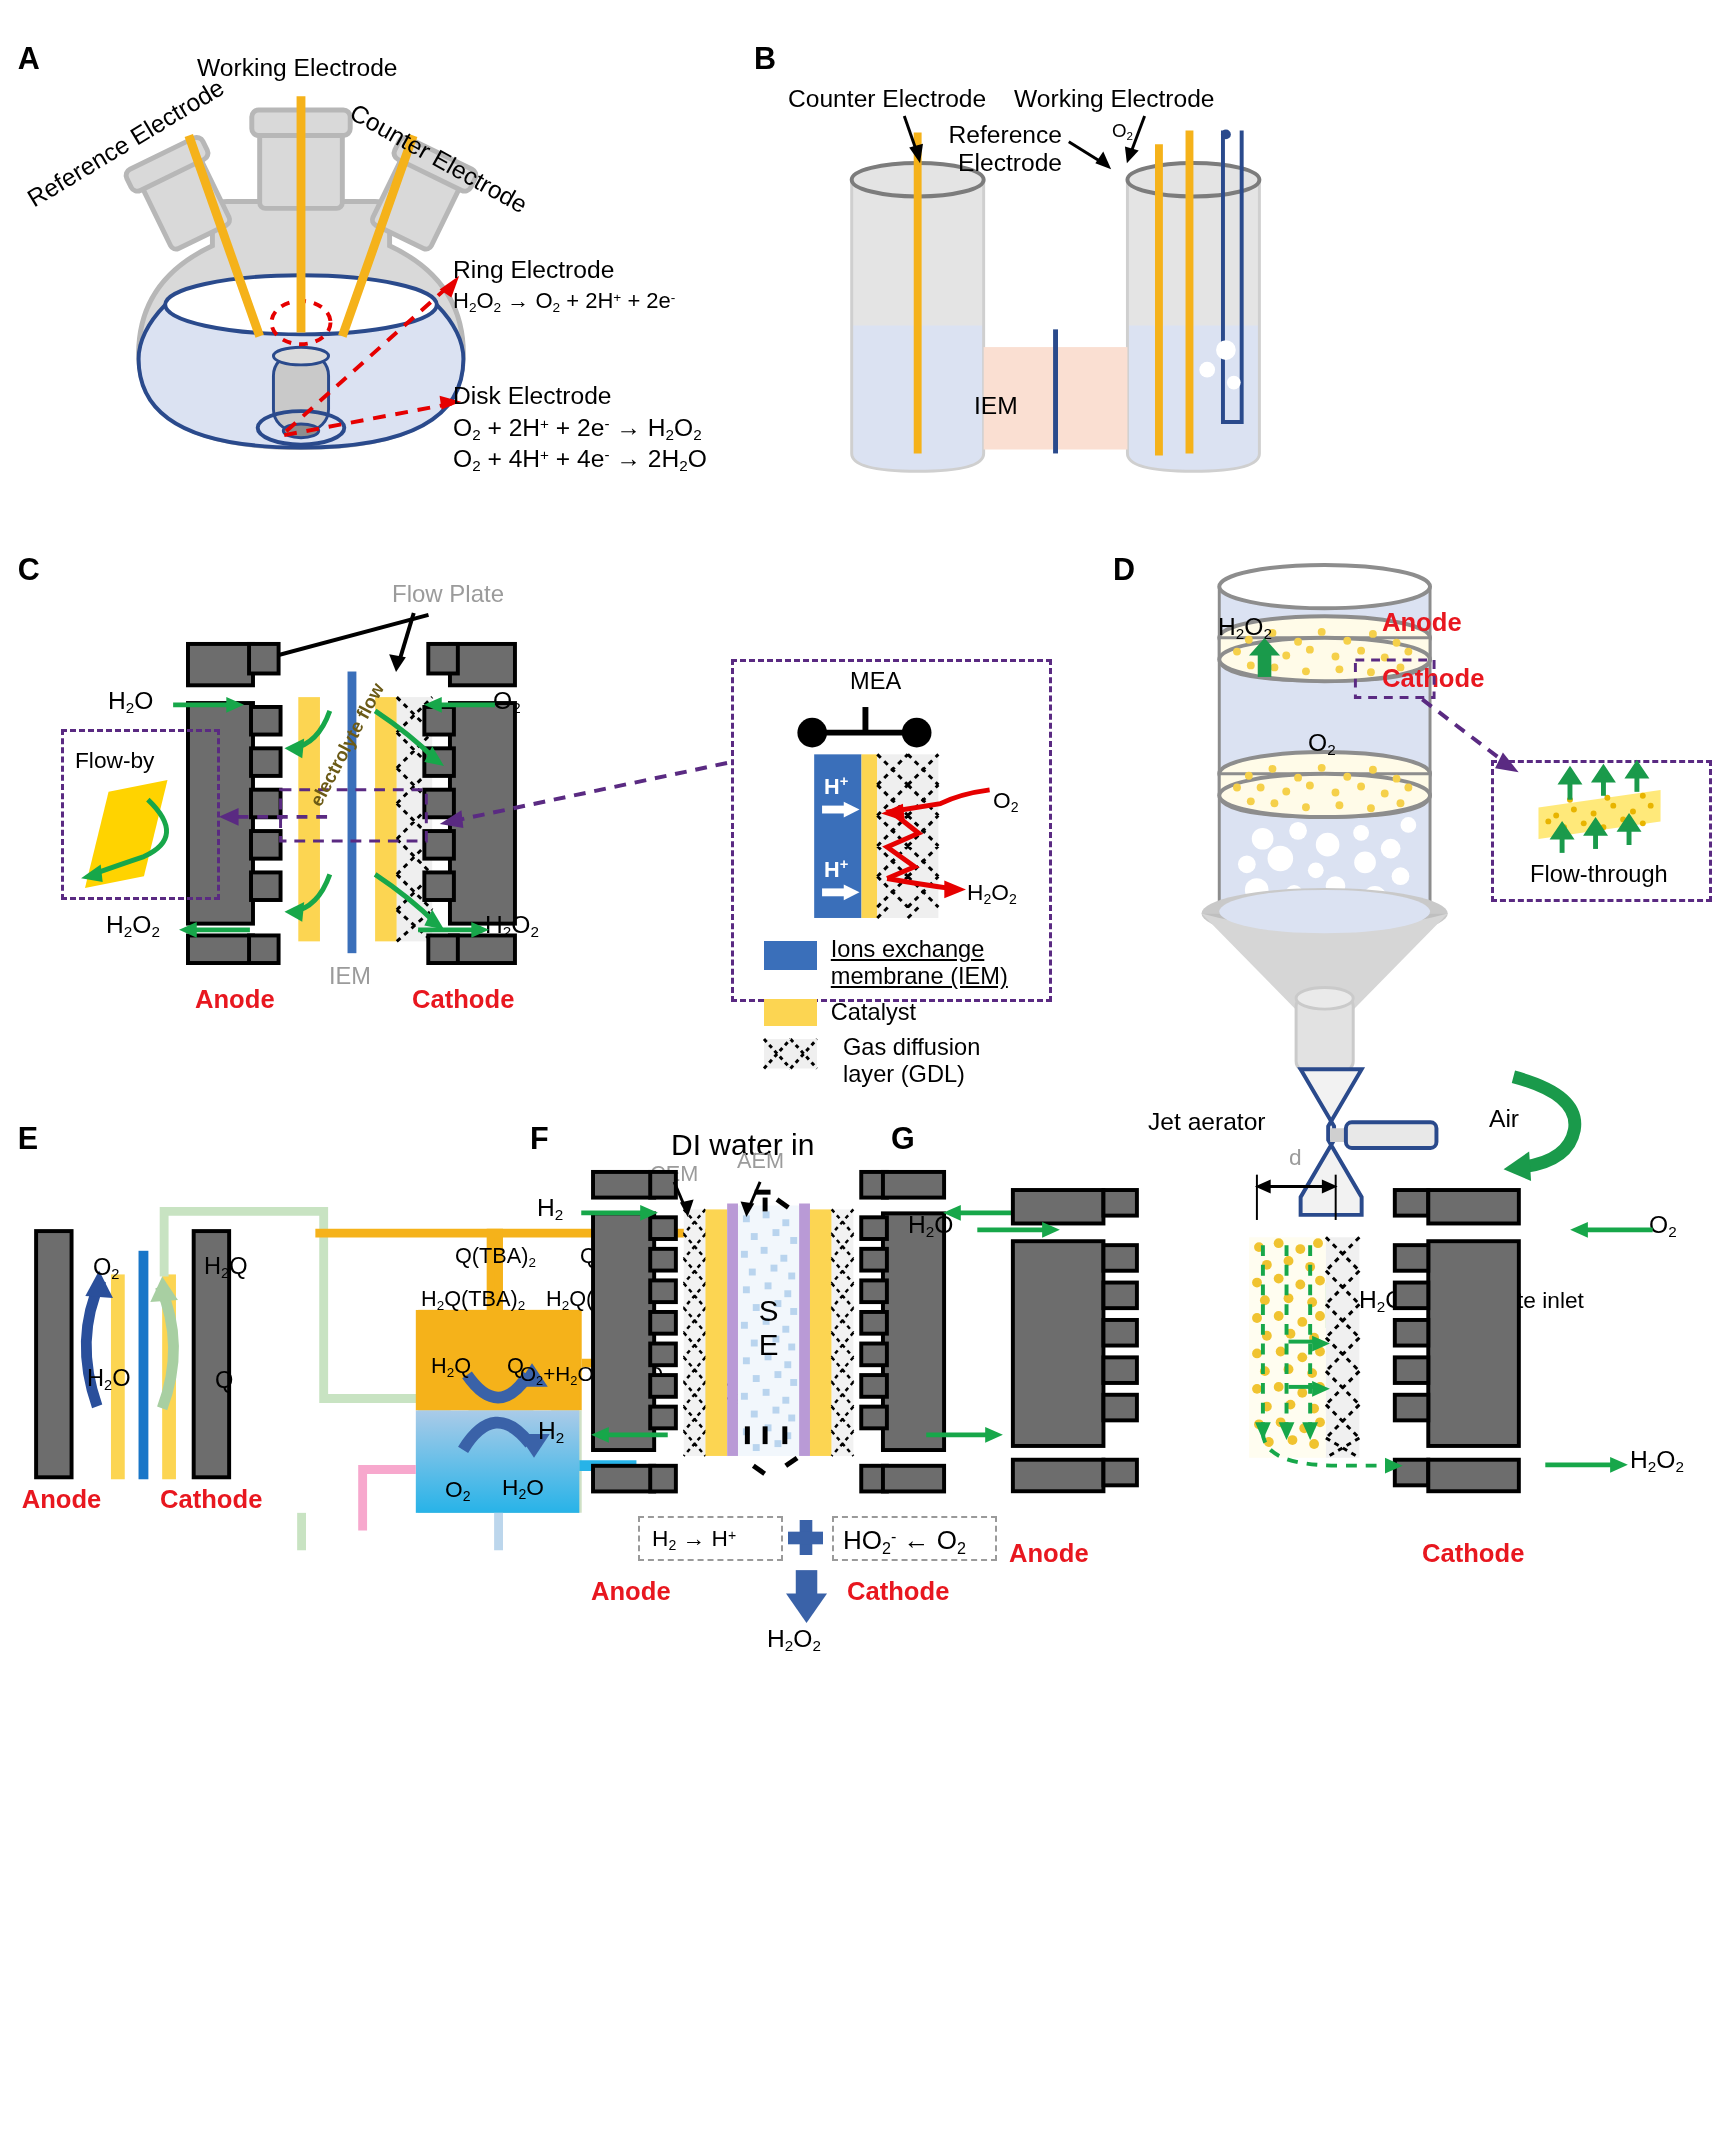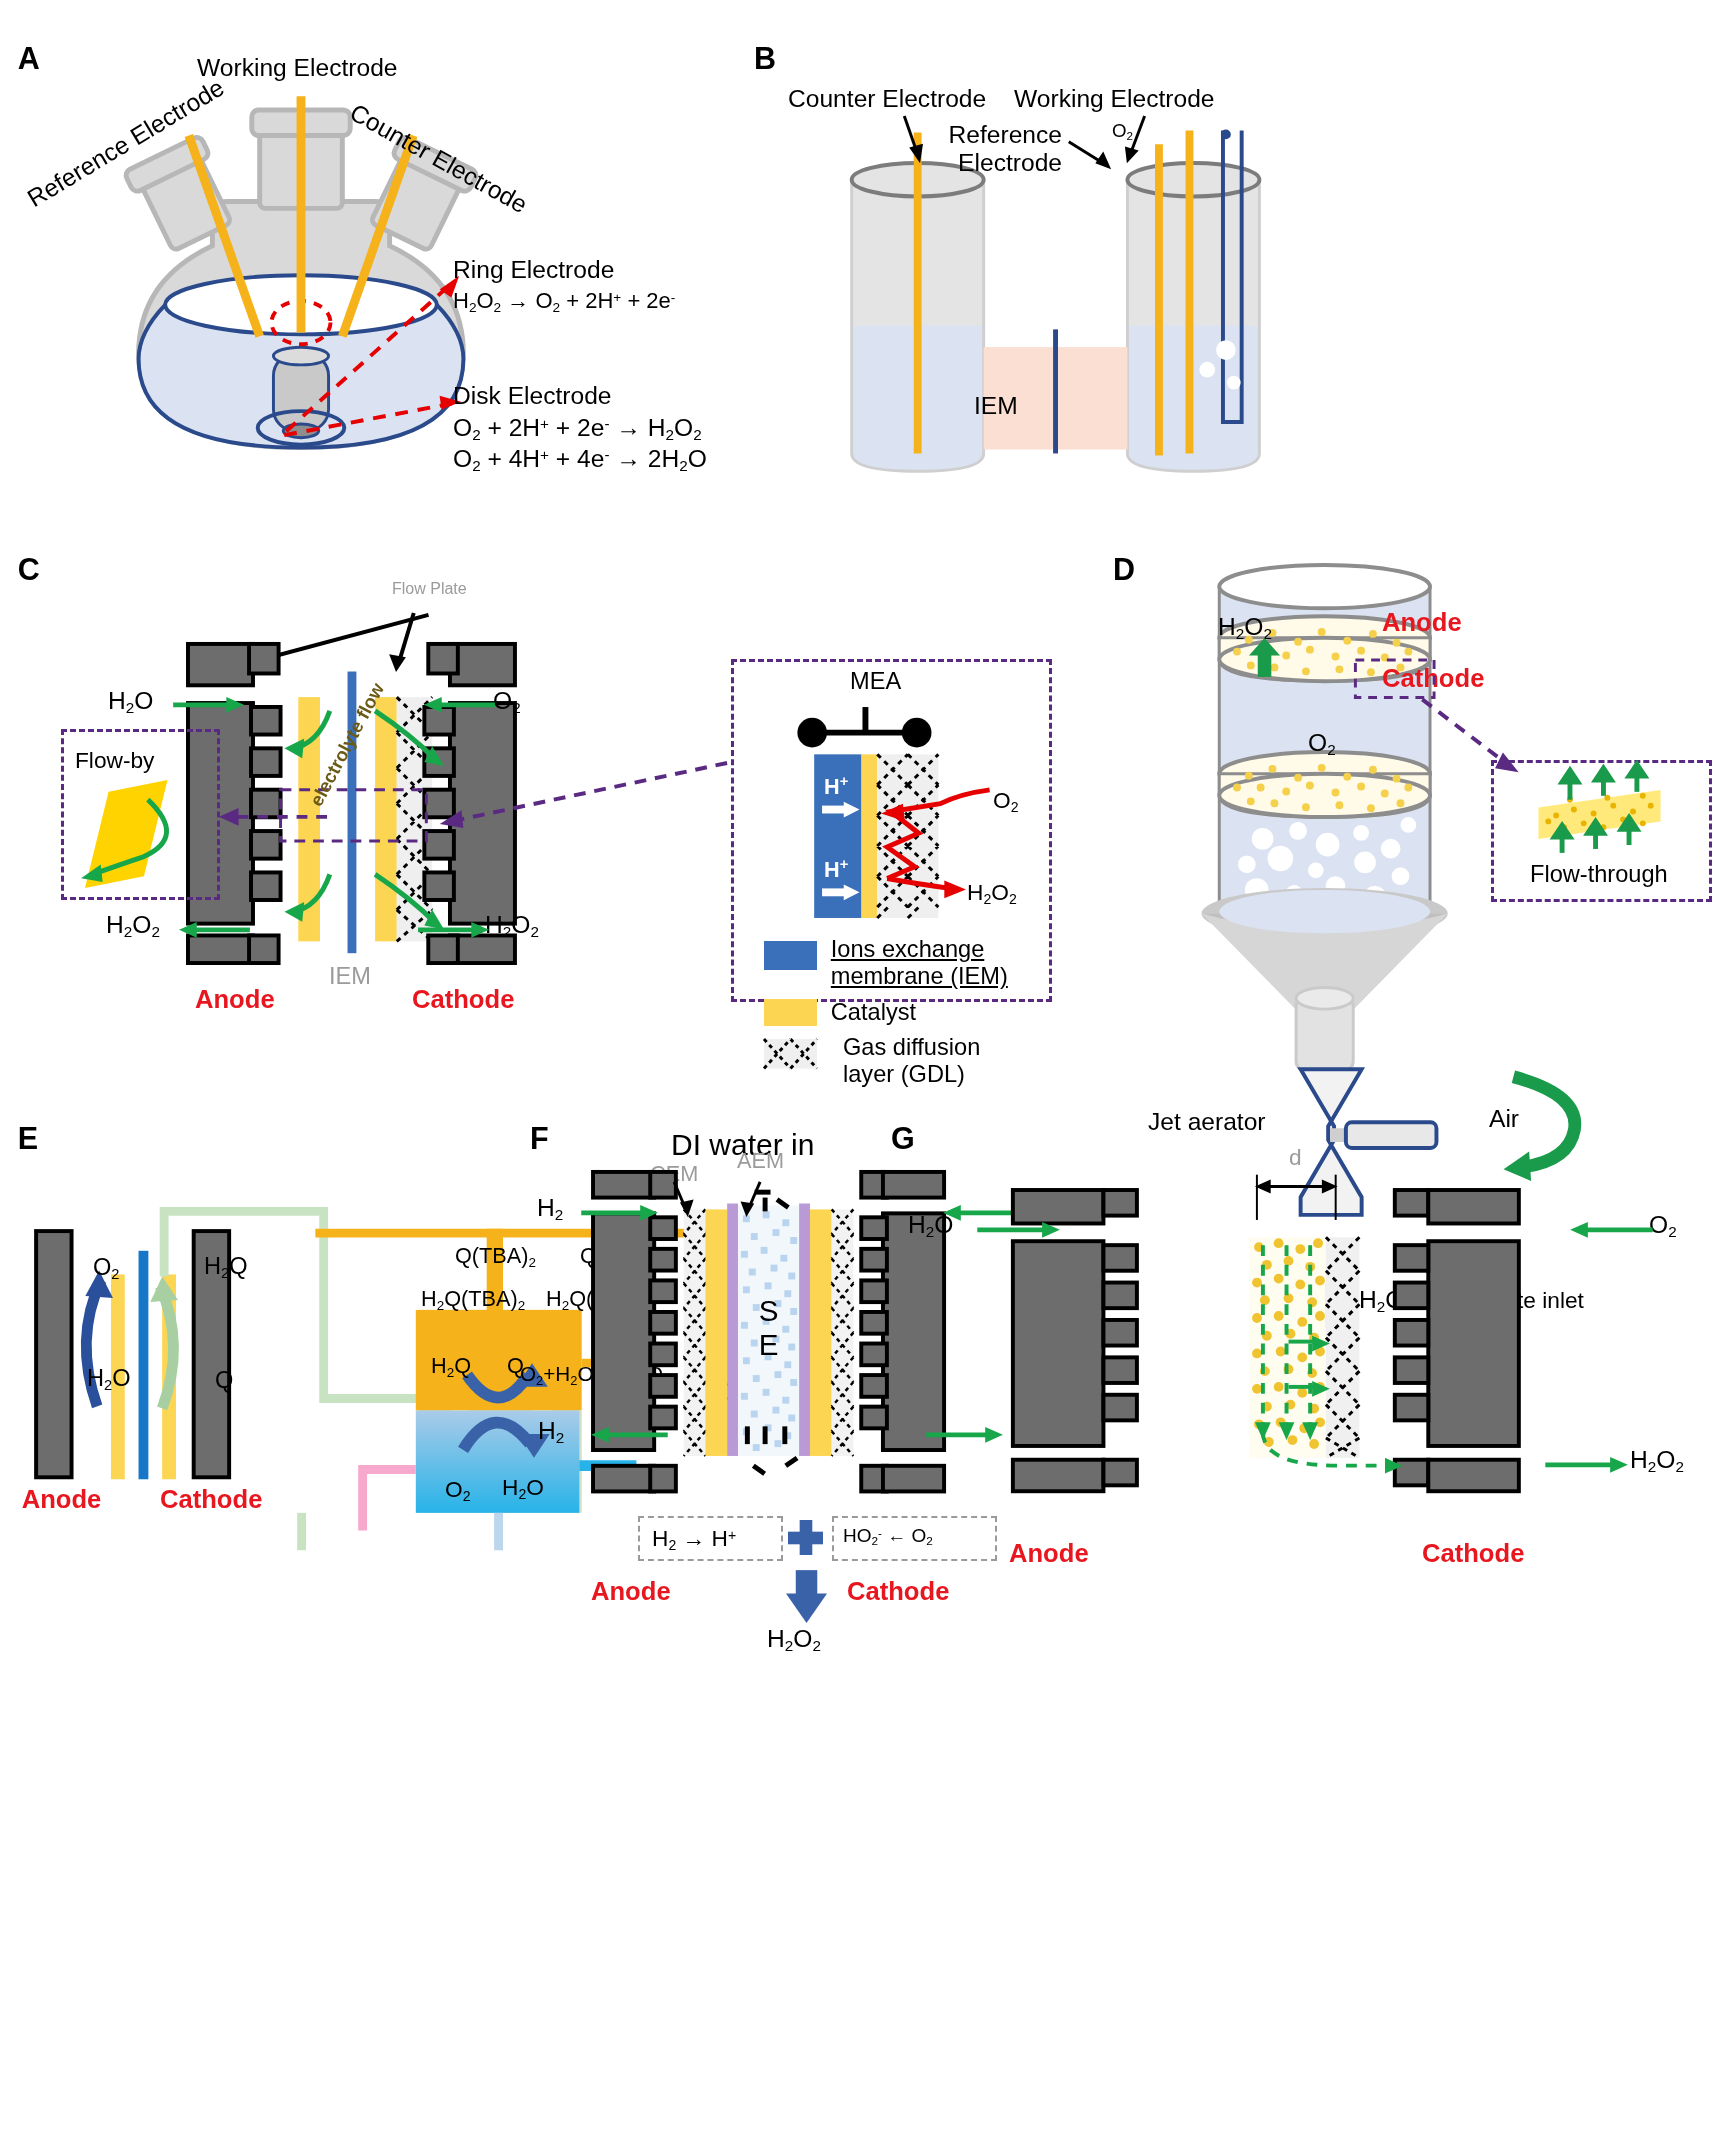--- a/index.html
+++ b/index.html
@@ -133,21 +133,21 @@
   <line x1="215" y1="34" x2="250" y2="56" stroke="#000" stroke-width="3"></line>
   <polygon points="258,62 242,56 250,44" fill="#000"></polygon>
   <line x1="292" y1="8" x2="277" y2="48" stroke="#000" stroke-width="3"></line>
   <polygon points="274,56 272,39 286,43" fill="#000"></polygon>
 </svg>
 
 <div class="abs" style="left:17.7px;top:552px;">
   <span class="panel-letter">C</span>
 </div>
 
-<div class="abs lbl gray-lbl" style="left:392px;top:580px;font-size:16px;">Flow Plate</div>
+<div class="abs lbl gray-lbl" style="left:392px;top:580px;font-size:24px;">Flow Plate</div>
 
 <svg class="abs" style="left:222px;top:603px;" width="236" height="79" viewBox="0 0 240 80">
   <line x1="8" y1="66" x2="210" y2="12" stroke="#000" stroke-width="4"></line>
   <polygon points="2,70 24,58 28,74" fill="#000"></polygon>
   <line x1="195" y1="10" x2="180" y2="60" stroke="#000" stroke-width="4"></line>
   <polygon points="177,70 170,52 187,55" fill="#000"></polygon>
 </svg>
 
 <svg class="abs" style="left:182px;top:640px;" width="335" height="325" viewBox="0 0 340 330">
 
@@ -725,21 +725,21 @@
 
 <div class="abs" style="left:638px;top:1516px;width:141px;height:41px;border:2px dashed #9a9a9a;"></div>
 <div class="abs lbl bold" style="left:652px;top:1525px;font-size:22.7px;">H<sub>2</sub> → H<sup>+</sup></div>
 
 <svg class="abs" style="left:788px;top:1520px;" width="35" height="35" viewBox="0 0 36 36">
   <rect x="12" y="0" width="13" height="36" fill="#3a62a8"></rect>
   <rect x="0" y="12" width="36" height="13" fill="#3a62a8"></rect>
 </svg>
 
 <div class="abs" style="left:832px;top:1516px;width:161px;height:41px;border:2px dashed #9a9a9a;"></div>
-<div class="abs lbl bold" style="left:843px;top:1525px;font-size:19px;">HO<sub>2</sub><sup>-</sup> ← O<sub>2</sub></div>
+<div class="abs lbl bold" style="left:843px;top:1525px;font-size:26px;">HO<sub>2</sub><sup>-</sup> ← O<sub>2</sub></div>
 
 <svg class="abs" style="left:786px;top:1570px;" width="43" height="55" viewBox="0 0 44 56">
   <rect x="10" y="0" width="22" height="26" fill="#3a62a8"></rect>
   <polygon points="21,54 0,24 42,24" fill="#3a62a8"></polygon>
 </svg>
 <div class="abs lbl" style="left:767px;top:1625px;font-size:24.6px;">H<sub>2</sub>O<sub>2</sub></div>
 
 <div class="abs lbl red" style="left:591px;top:1577px;font-size:25.6px;">Anode</div>
 <div class="abs lbl red" style="left:847px;top:1577px;font-size:25.6px;">Cathode</div>
 

